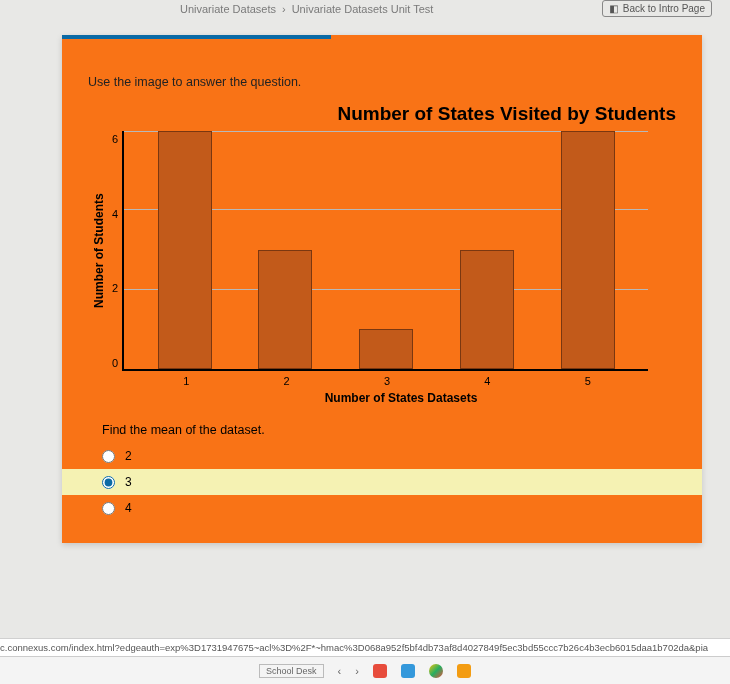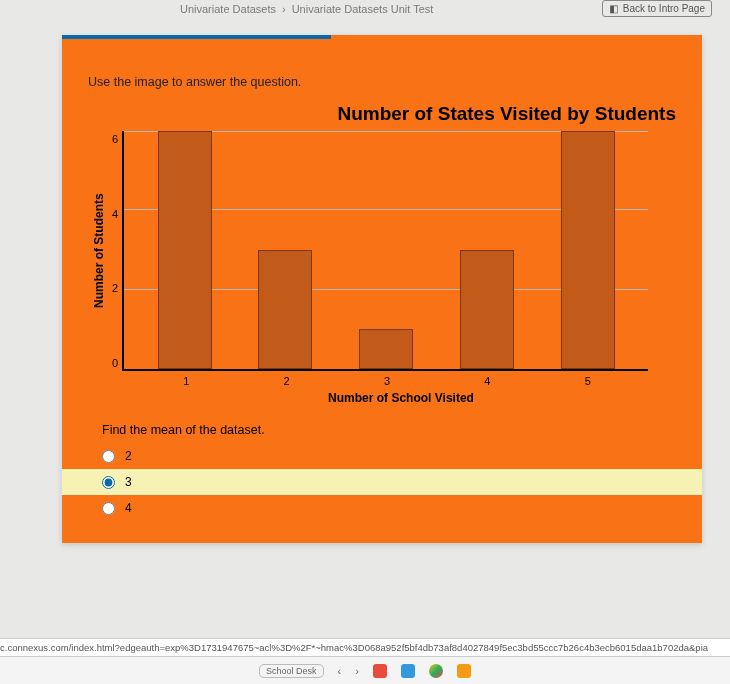--- a/index.html
+++ b/index.html
@@ -159,21 +159,21 @@
     border-top: 1px solid #ccc;
     display: flex;
     align-items: center;
     justify-content: center;
     gap: 14px;
   }
   .tb-btn {
     font-size: 9px;
     color: #666;
     border: 1px solid #bbb;
-    border-radius: 5px;
+    border-radius: 0;
     padding: 1px 6px;
   }
   .tb-icon { width: 14px; height: 14px; border-radius: 3px; }
 </style>
 </head>
 <body>
 
 <div class="topbar">
   <span class="crumb">Univariate Datasets</span>
   <span>›</span>
@@ -212,21 +212,21 @@
         </div>
     </div>
   </div>
   <div class="xticks" id="xticks">
       <span style="width: 54px; text-align: center;">1</span>
       <span style="width: 54px; text-align: center;">2</span>
       <span style="width: 54px; text-align: center;">3</span>
       <span style="width: 54px; text-align: center;">4</span>
       <span style="width: 54px; text-align: center;">5</span>
     </div>
-  <div class="xlab">Number of School Visited</div>
+  <div class="xlab">Number of States Datasets</div>
 
   <div class="question">Find the mean of the dataset.</div>
 
   <div class="opts" id="opts">
       <label class="opt">
         <input type="radio" name="ans" style="">
         <span>2</span>
       </label>
       <label class="opt selected">
         <input type="radio" name="ans" checked="" style="">

